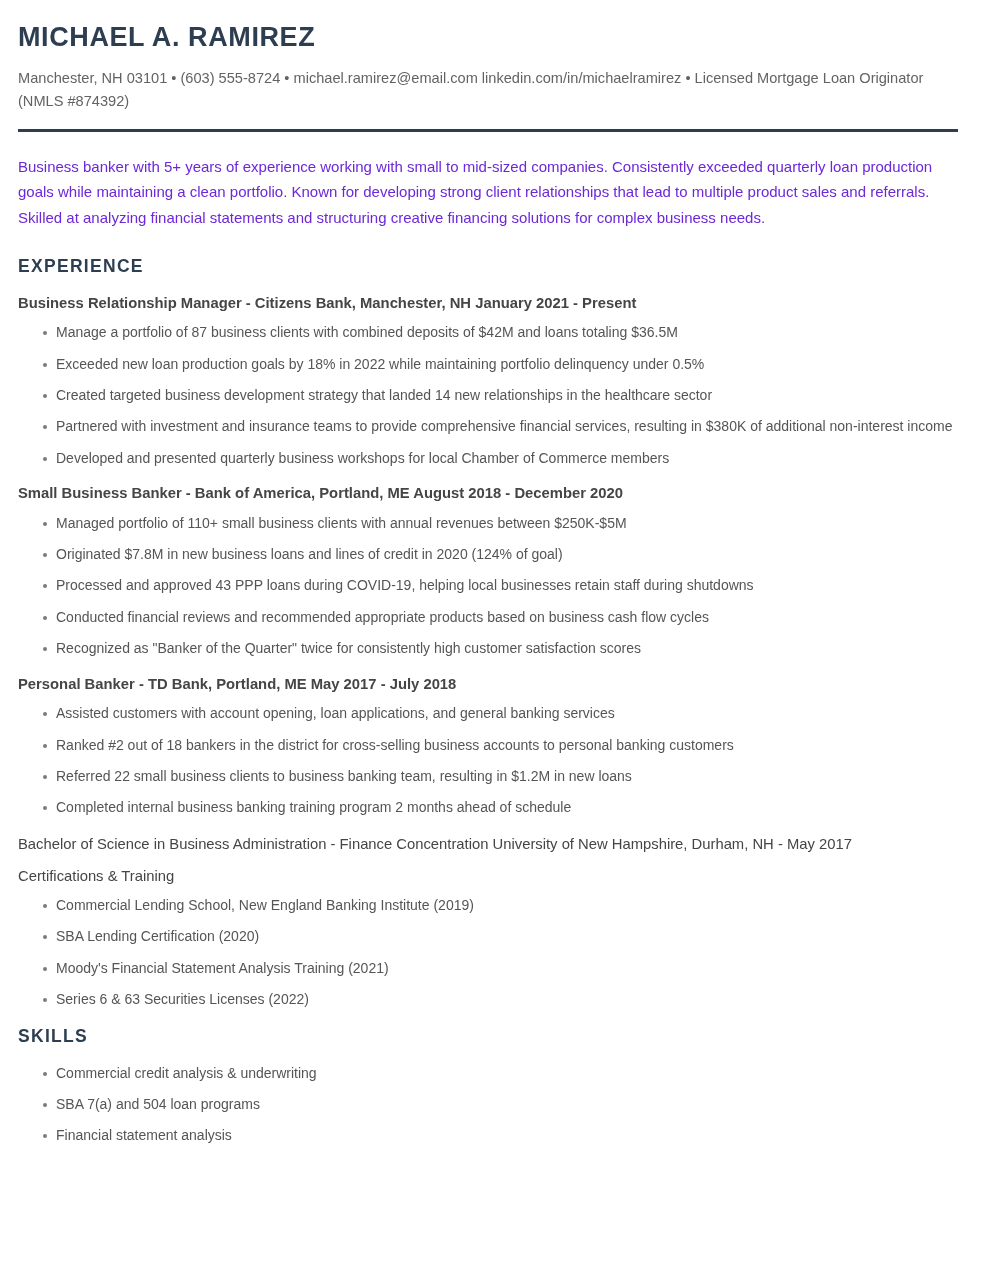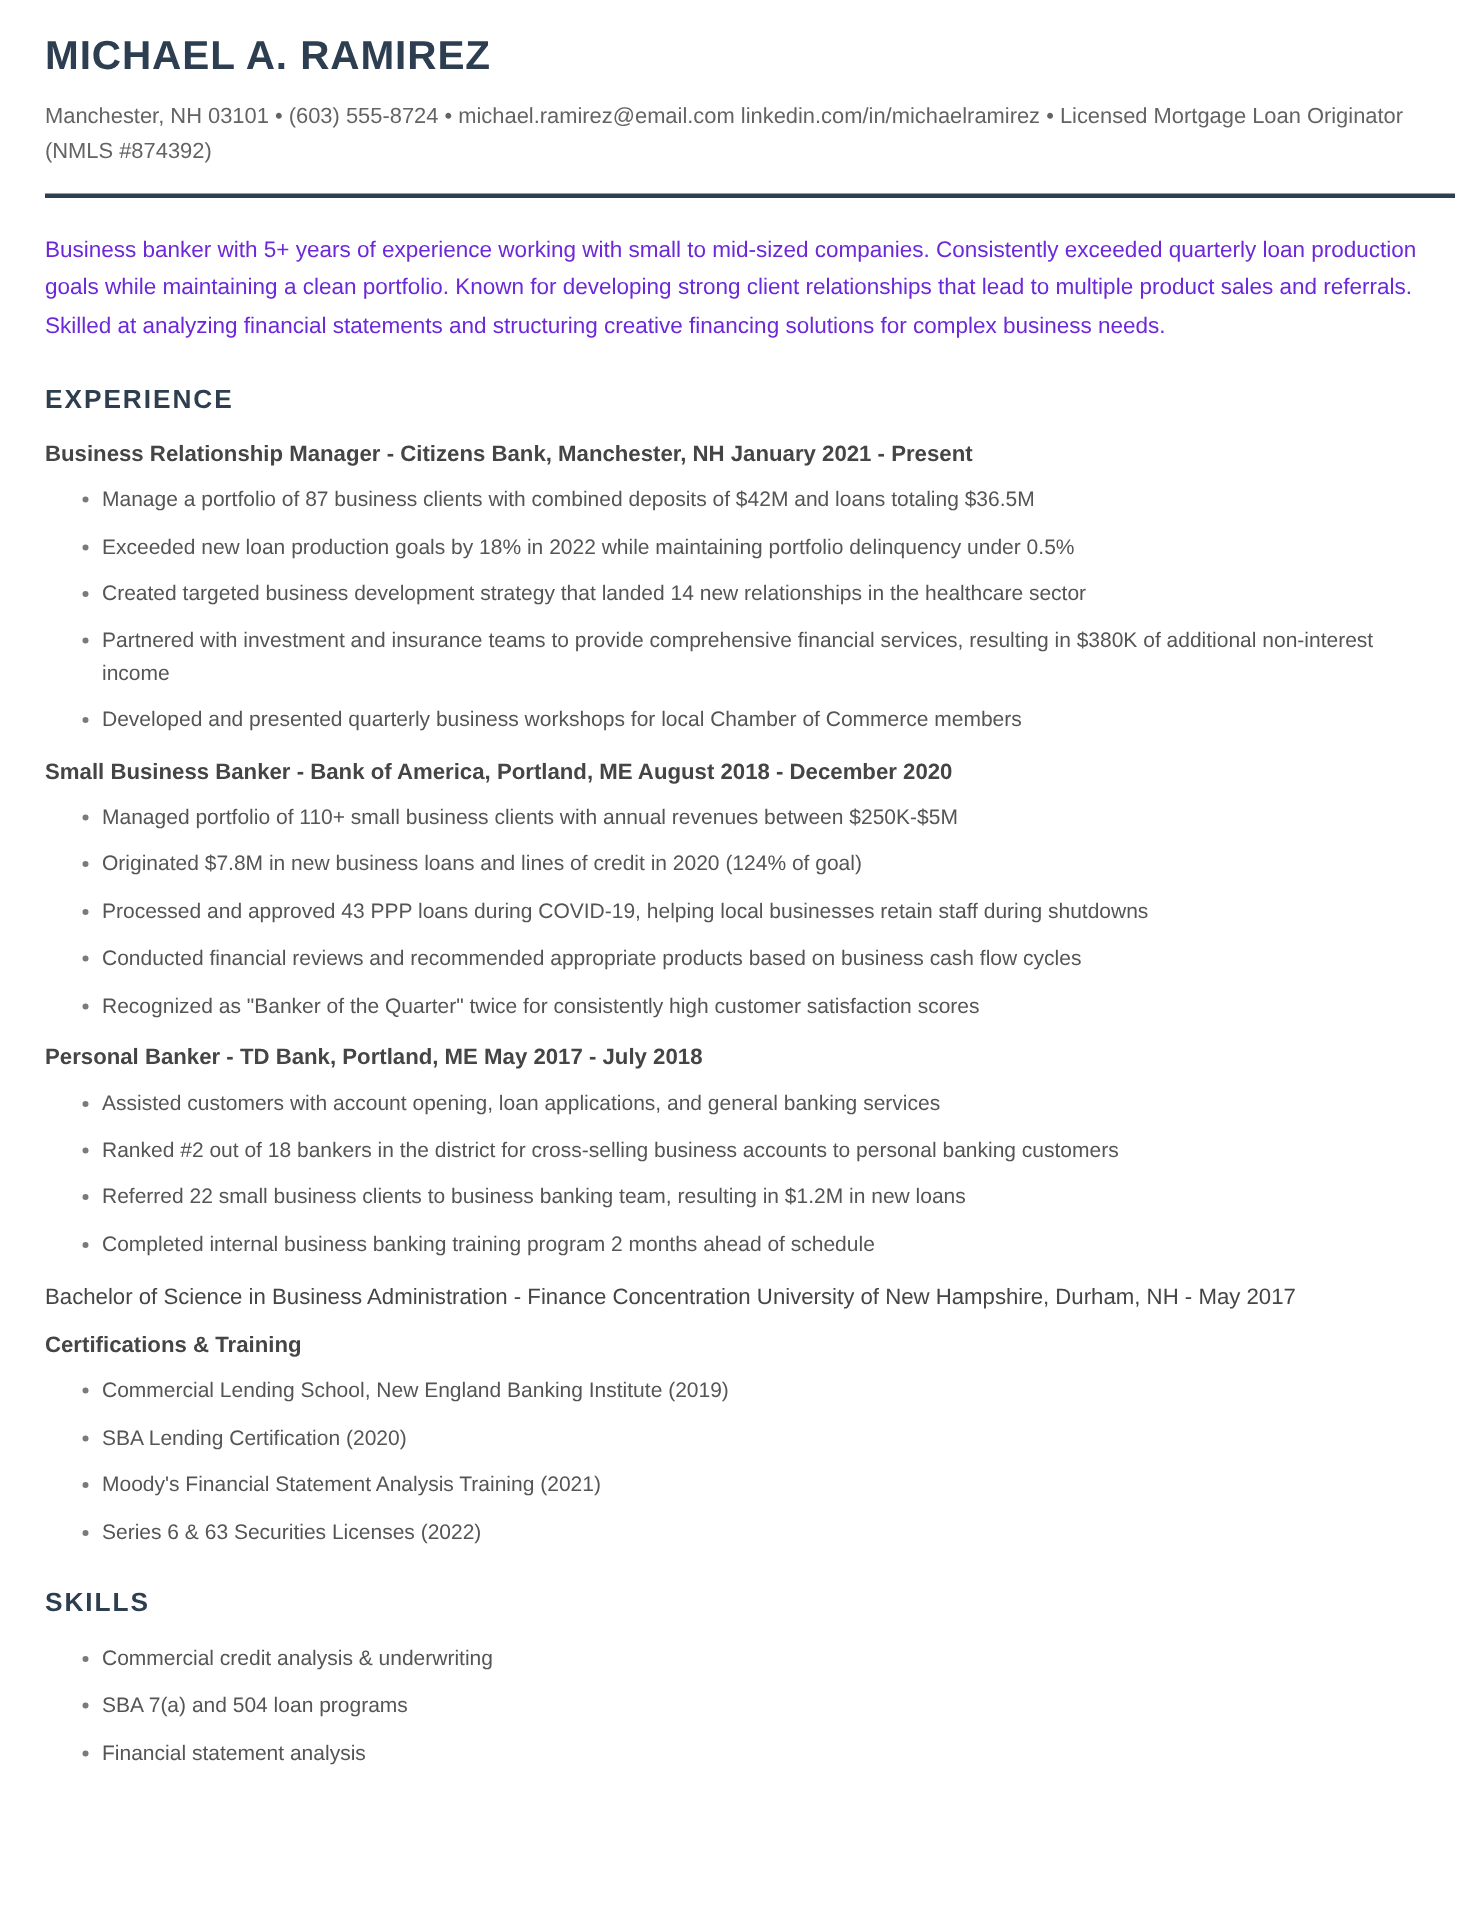--- a/index.html
+++ b/index.html
@@ -12,21 +12,21 @@
     height: 1280px;
     overflow: hidden;
     font-family: "Liberation Sans", sans-serif;
     color: #555555;
     -webkit-font-smoothing: antialiased;
   }
   .page {
     width: 989px;
     height: 1280px;
     box-sizing: border-box;
-    padding: 22px 30px 0 30px;
+    padding: 22px 30px 0 18px;
     position: relative;
     overflow: hidden;
   }
 
   .name {
     font-size: 27px;
     font-weight: bold;
     letter-spacing: 0.6px;
     color: #2d3e50;
     margin: 0 0 14px 0;
@@ -58,21 +58,21 @@
 
   .section-heading {
     font-size: 17.5px;
     font-weight: bold;
     letter-spacing: 1.3px;
     color: #2d3e50;
     margin: 0 0 16px 0;
   }
 
   .section-heading.education { margin-top: 22px; }
-  .section-heading.skills { margin-top: 26px; }
+  .section-heading.skills { margin-top: 15px; }
 
   .job-title {
     font-size: 14.8px;
     font-weight: bold;
     color: #454545;
     margin: 0 0 8px 0;
     line-height: 1.45;
     max-width: 945px;
   }
 
@@ -105,21 +105,21 @@
   .edu-line {
     font-size: 14.8px;
     font-weight: normal;
     color: #454545;
     line-height: 1.5;
     margin: 0 0 13px 0;
     max-width: 945px;
   }
   .cert-heading {
     font-size: 14.8px;
-    font-weight: bold;
+    font-weight: normal;
     color: #454545;
     margin: 0 0 11px 0;
   }
 
   .exp-block { margin-bottom: 10px; }
 </style>
 </head>
 <body>
 
 <div class="page">

